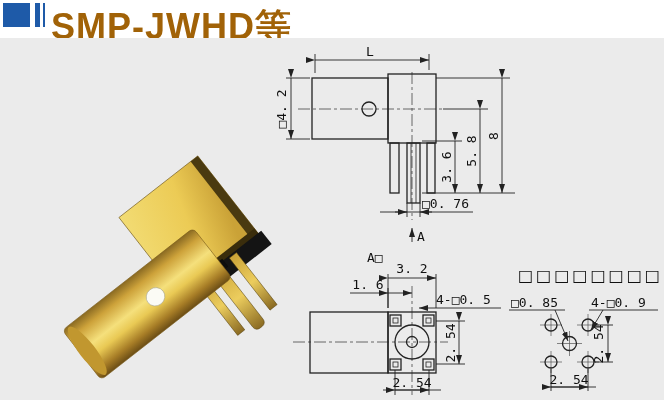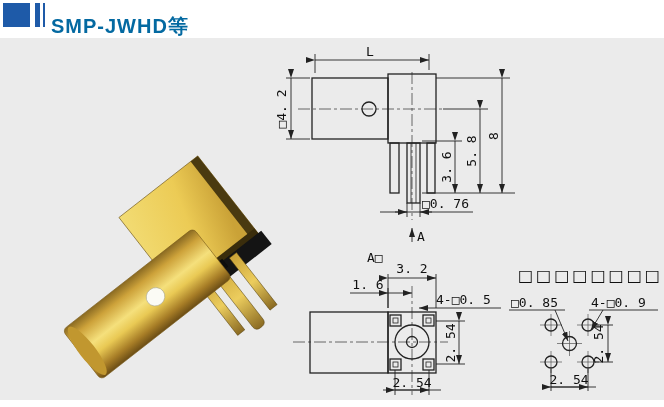--- a/index.html
+++ b/index.html
@@ -3,22 +3,22 @@
 <meta charset="utf-8">
 <style>
   html,body{margin:0;padding:0;}
   body{width:664px;height:407px;position:relative;overflow:hidden;background:#ffffff;
        font-family:"Liberation Sans",sans-serif;}
   .header{position:absolute;left:0;top:0;width:664px;height:38px;background:#ffffff;}
   .brand{position:absolute;left:3px;top:3px;width:42px;height:25px;}
   .brand .sq{position:absolute;left:0;top:0;width:27px;height:24px;background:#1e5aa8;}
   .brand .b1{position:absolute;left:32px;top:0;width:5px;height:24px;background:#1e5aa8;}
   .brand .b2{position:absolute;left:40px;top:0;width:2px;height:24px;background:#1e5aa8;}
-  .title{position:absolute;left:51px;top:13px;font-size:20px;font-weight:bold;
-         color:#0369a1;letter-spacing:1px;white-space:nowrap;}
+  .title{position:absolute;left:51px;top:3px;font-size:36px;font-weight:bold;
+         color:#a16207;letter-spacing:1px;white-space:nowrap;}
   .canvas{position:absolute;left:0;top:38px;width:664px;height:362px;background:#ebebeb;}
   svg{position:absolute;overflow:visible;}
   svg text{font-family:"DejaVu Sans Mono","Liberation Mono",monospace;font-size:13px;fill:#111;}
   .ol{stroke:#222;stroke-width:1.3;fill:none;}
   .thin{stroke:#222;stroke-width:0.8;fill:none;}
   .cl{stroke:#444;stroke-width:0.8;fill:none;stroke-dasharray:12 3 3 3;}
   .dim{stroke:#222;stroke-width:0.9;fill:none;}
   .cross{stroke:#555;stroke-width:0.7;fill:none;}
   .boxesrow{font-family:"DejaVu Sans","Liberation Sans",sans-serif;font-size:16px;letter-spacing:3px;}
 </style>

